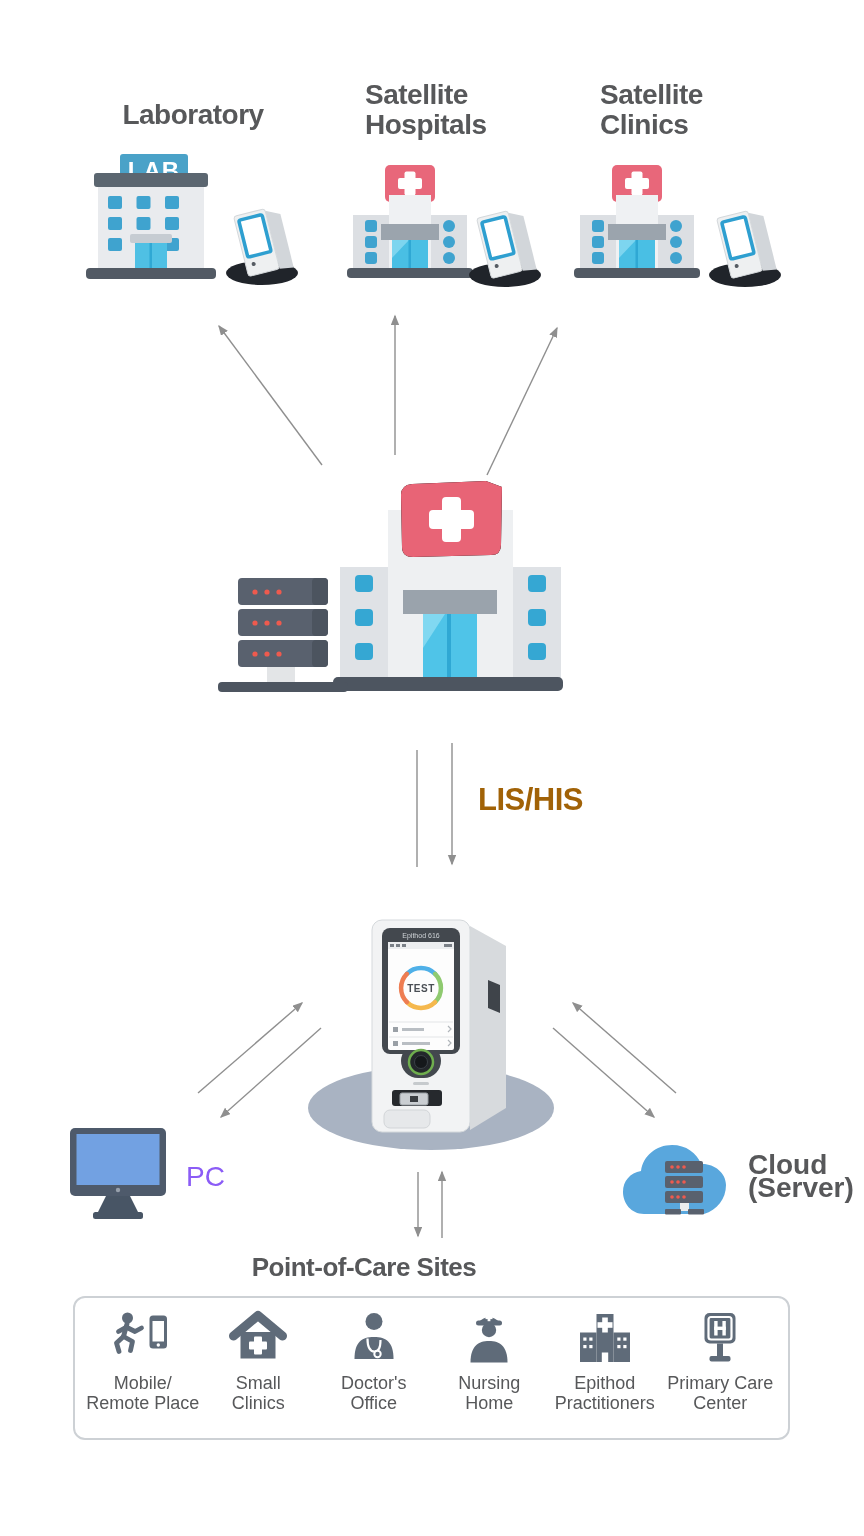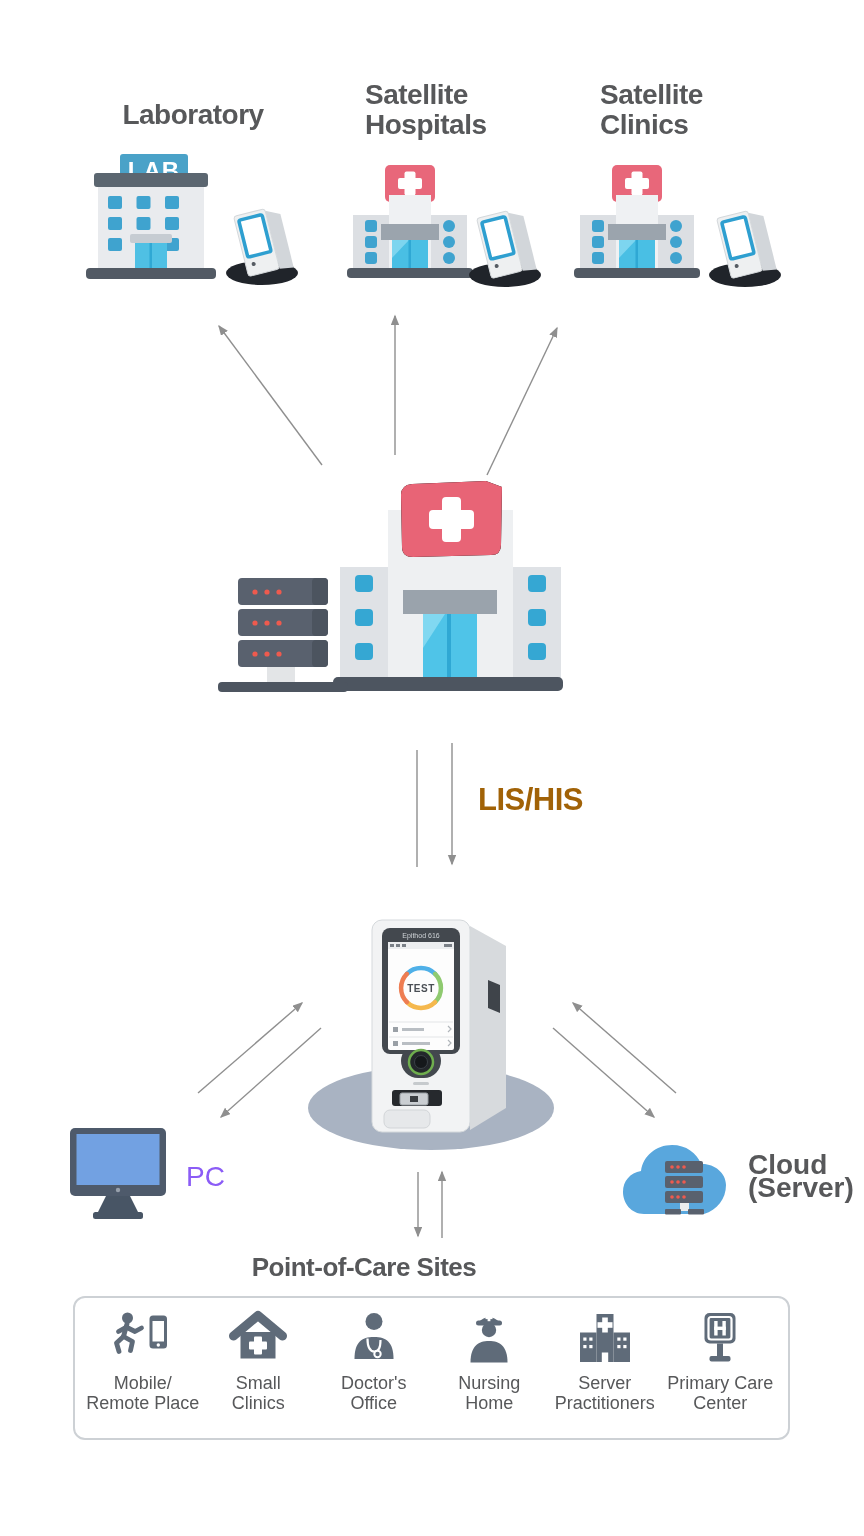--- a/index.html
+++ b/index.html
@@ -379,21 +379,21 @@
           <rect x="8.3" y="35" width="3.2" height="3.2"></rect>
             <rect x="14.3" y="35" width="3.2" height="3.2"></rect>
           <rect x="42.3" y="27.5" width="3.2" height="3.2"></rect>
             <rect x="48.3" y="27.5" width="3.2" height="3.2"></rect>
           <rect x="42.3" y="35" width="3.2" height="3.2"></rect>
             <rect x="48.3" y="35" width="3.2" height="3.2"></rect>
         </g>
         <rect x="26.8" y="42.5" width="6.4" height="9.5" fill="#ffffff"></rect>
       </svg>
       <div class="poc-label">
-        <div>Server</div>
+        <div>Epithod</div>
         <div>Practitioners</div>
       </div>
     </div>
 
     <div class="poc-item">
       <svg width="60" height="56" viewBox="0 0 60 56">
         <rect x="14.5" y="3" width="31" height="30.5" rx="5" fill="#5f6b79"></rect>
         <rect x="18.5" y="7" width="23" height="22.5" rx="2.5" fill="none" stroke="#ffffff" stroke-width="2.2"></rect>
         <rect x="24.2" y="11" width="3.4" height="14.5" fill="#ffffff"></rect>
         <rect x="32.4" y="11" width="3.4" height="14.5" fill="#ffffff"></rect>

